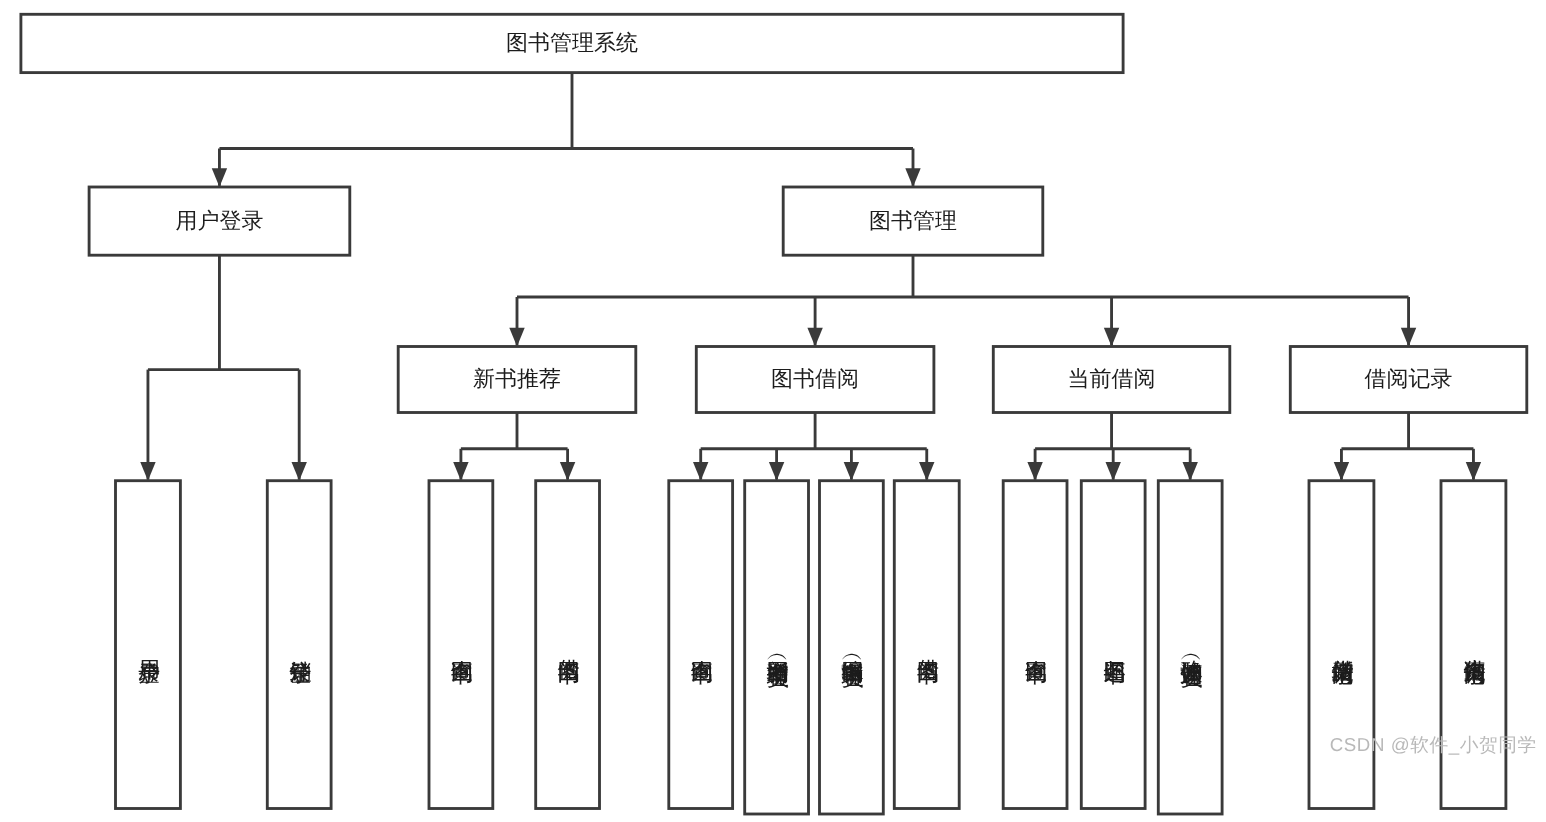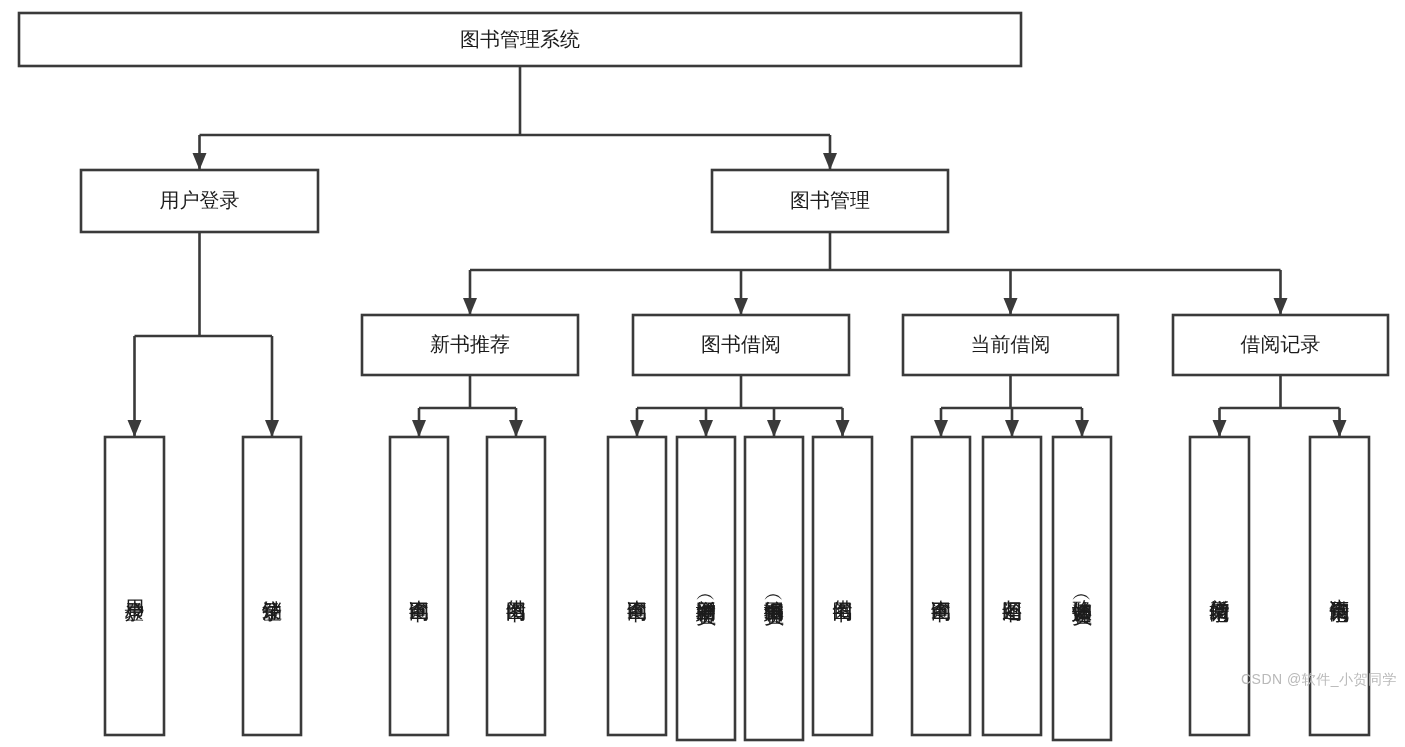--- a/index.html
+++ b/index.html
@@ -58,21 +58,21 @@
     letter-spacing: 1px;
     white-space: nowrap;
     text-align: center;
     pointer-events: none;
   }
   .watermark {
     position: absolute;
     right: 8px;
     bottom: 4px;
     font-family: "Liberation Sans", "DejaVu Sans", sans-serif;
-    font-size: 14px;
+    font-size: 17px;
     color: #b9b9b9;
     letter-spacing: 0.5px;
     white-space: nowrap;
   }
 </style>
 </head>
 <body>
 
 <div id="diagram-root">
 

